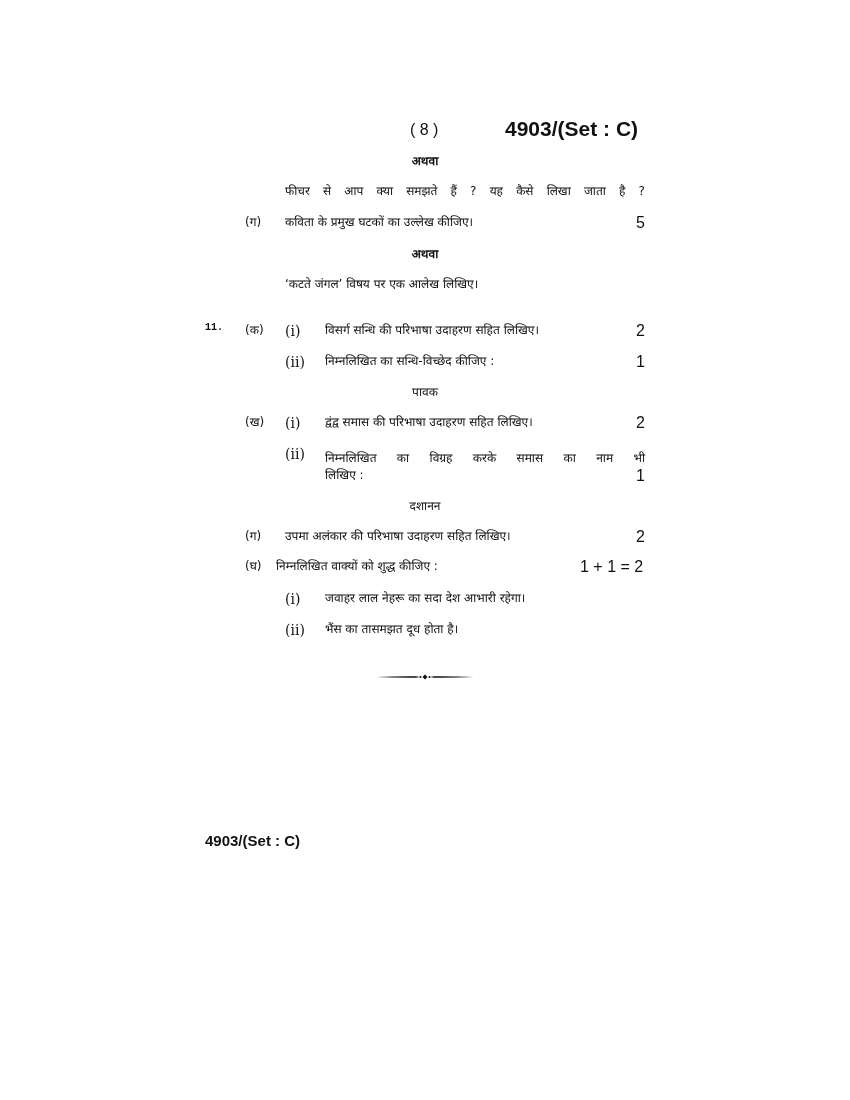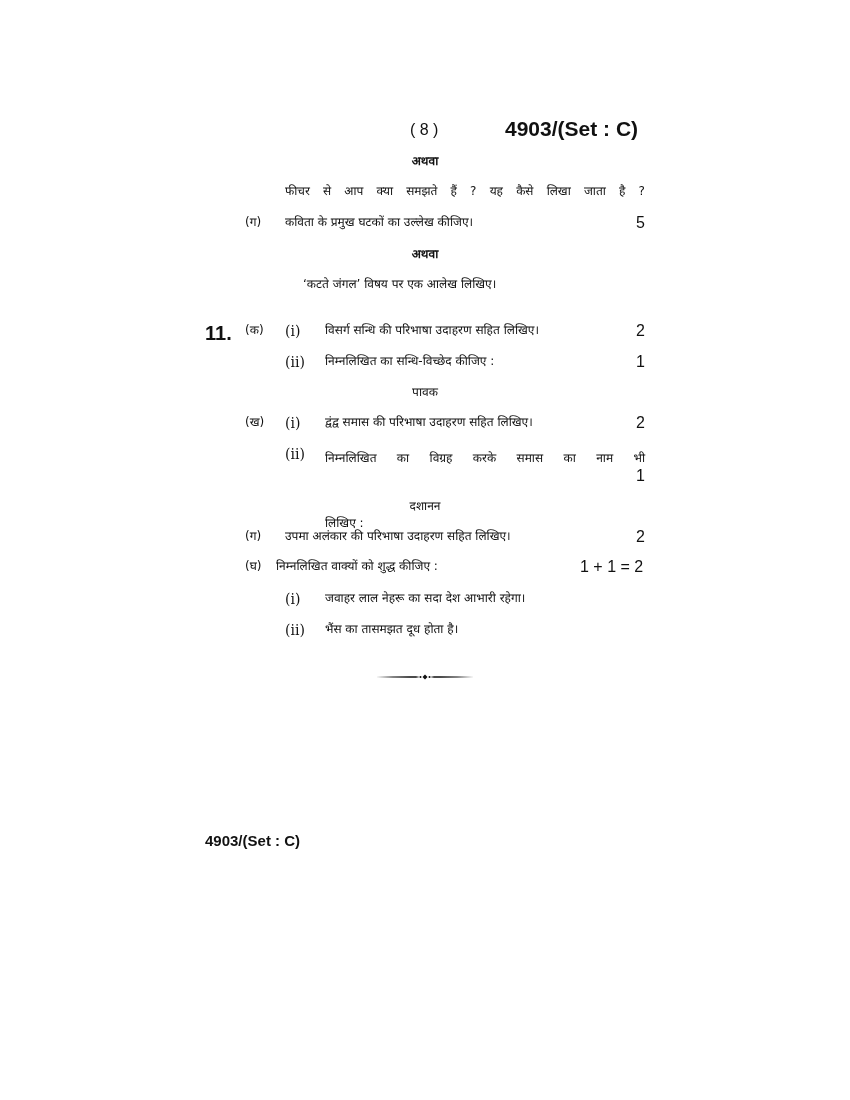--- a/index.html
+++ b/index.html
@@ -3,21 +3,21 @@
 <meta charset="utf-8">
 <style>
   html, body { margin:0; padding:0; background:#ffffff; }
   body { width:850px; height:1100px; position:relative; overflow:hidden; color:#111; font-family:"DejaVu Sans", sans-serif; }
   .abs { position:absolute; white-space:nowrap; }
   .hi { font-family:"DejaVu Sans", sans-serif; font-size:12px; }
   .mark { font-family:"Liberation Sans", sans-serif; font-size:16px; }
   .pageno { font-family:"Liberation Sans", sans-serif; font-size:16px; }
   .code { font-family:"Liberation Sans", sans-serif; font-weight:bold; font-size:21px; }
   .footer { font-family:"Liberation Sans", sans-serif; font-weight:bold; font-size:15px; }
-  .qnum { font-family:Liberation Sans, sans-serif; font-weight:bold; font-size:20px; }
+  .qnum { font-family:Liberation Mono, monospace; font-weight:bold; font-size:10px; }
   .center { transform:translateX(-50%); }
   .bold { font-weight:bold; }
   .roman { font-family:"DejaVu Serif", serif; font-size:14px; }
   .orn { position:absolute; left:376px; top:674px; width:98px; height:6px; }
 </style>
 </head>
 <body>
 
 <div class="abs pageno" style="left:410px; top:121px;">( 8 )</div>
 <div class="abs code" style="left:505px; top:117px;">4903/(Set : C)</div>
@@ -25,42 +25,42 @@
 <div class="abs hi bold center" style="left:425px; top:152px;">अथवा</div>
 
 <div class="abs hi" style="left:285px; top:182px; width:360px; text-align-last:justify; text-align:justify;">फीचर से आप क्या समझते हैं ? यह कैसे लिखा जाता है ?</div>
 
 <div class="abs hi" style="left:245px; top:213px;">(ग)</div>
 <div class="abs hi" style="left:285px; top:213px;">कविता के प्रमुख घटकों का उल्लेख कीजिए।</div>
 <div class="abs mark" style="left:636px; top:214px;">5</div>
 
 <div class="abs hi bold center" style="left:425px; top:245px;">अथवा</div>
 
-<div class="abs hi" style="left:303px; top:275px;">‘कटते जंगल’ विषय पर एक आलेख लिखिए।</div>
+<div class="abs hi" style="left:285px; top:275px;">‘कटते जंगल’ विषय पर एक आलेख लिखिए।</div>
 
 <div class="abs qnum" style="left:205px; top:322px;">11.</div>
 <div class="abs hi" style="left:245px; top:321px;">(क)</div>
 <div class="abs roman" style="left:285px; top:323px;">(i)</div>
 <div class="abs hi" style="left:325px; top:321px;">विसर्ग सन्धि की परिभाषा उदाहरण सहित लिखिए।</div>
 <div class="abs mark" style="left:636px; top:322px;">2</div>
 
 <div class="abs roman" style="left:285px; top:354px;">(ii)</div>
 <div class="abs hi" style="left:325px; top:352px;">निम्नलिखित का सन्धि-विच्छेद कीजिए :</div>
 <div class="abs mark" style="left:636px; top:353px;">1</div>
 
 <div class="abs hi center" style="left:425px; top:383px;">पावक</div>
 
 <div class="abs hi" style="left:245px; top:413px;">(ख)</div>
 <div class="abs roman" style="left:285px; top:415px;">(i)</div>
 <div class="abs hi" style="left:325px; top:413px;">द्वंद्व समास की परिभाषा उदाहरण सहित लिखिए।</div>
 <div class="abs mark" style="left:636px; top:414px;">2</div>
 
 <div class="abs roman" style="left:285px; top:446px;">(ii)</div>
 <div class="abs hi" style="left:325px; top:449px; width:320px; text-align:justify; text-align-last:justify;">निम्नलिखित का विग्रह करके समास का नाम भी</div>
-<div class="abs hi" style="left:325px; top:466px;margin-top:48px;">लिखिए :</div>
+<div class="abs hi" style="left:325px; top:466px;">लिखिए :</div>
 <div class="abs mark" style="left:636px; top:467px;">1</div>
 
 <div class="abs hi center" style="left:425px; top:497px;text-align:center;">दशानन</div>
 
 <div class="abs hi" style="left:245px; top:527px;">(ग)</div>
 <div class="abs hi" style="left:285px; top:527px;">उपमा अलंकार की परिभाषा उदाहरण सहित लिखिए।</div>
 <div class="abs mark" style="left:636px; top:528px;">2</div>
 
 <div class="abs hi" style="left:245px; top:557px;">(घ)</div>
 <div class="abs hi" style="left:276px; top:557px;">निम्नलिखित वाक्यों को शुद्ध कीजिए :</div>

